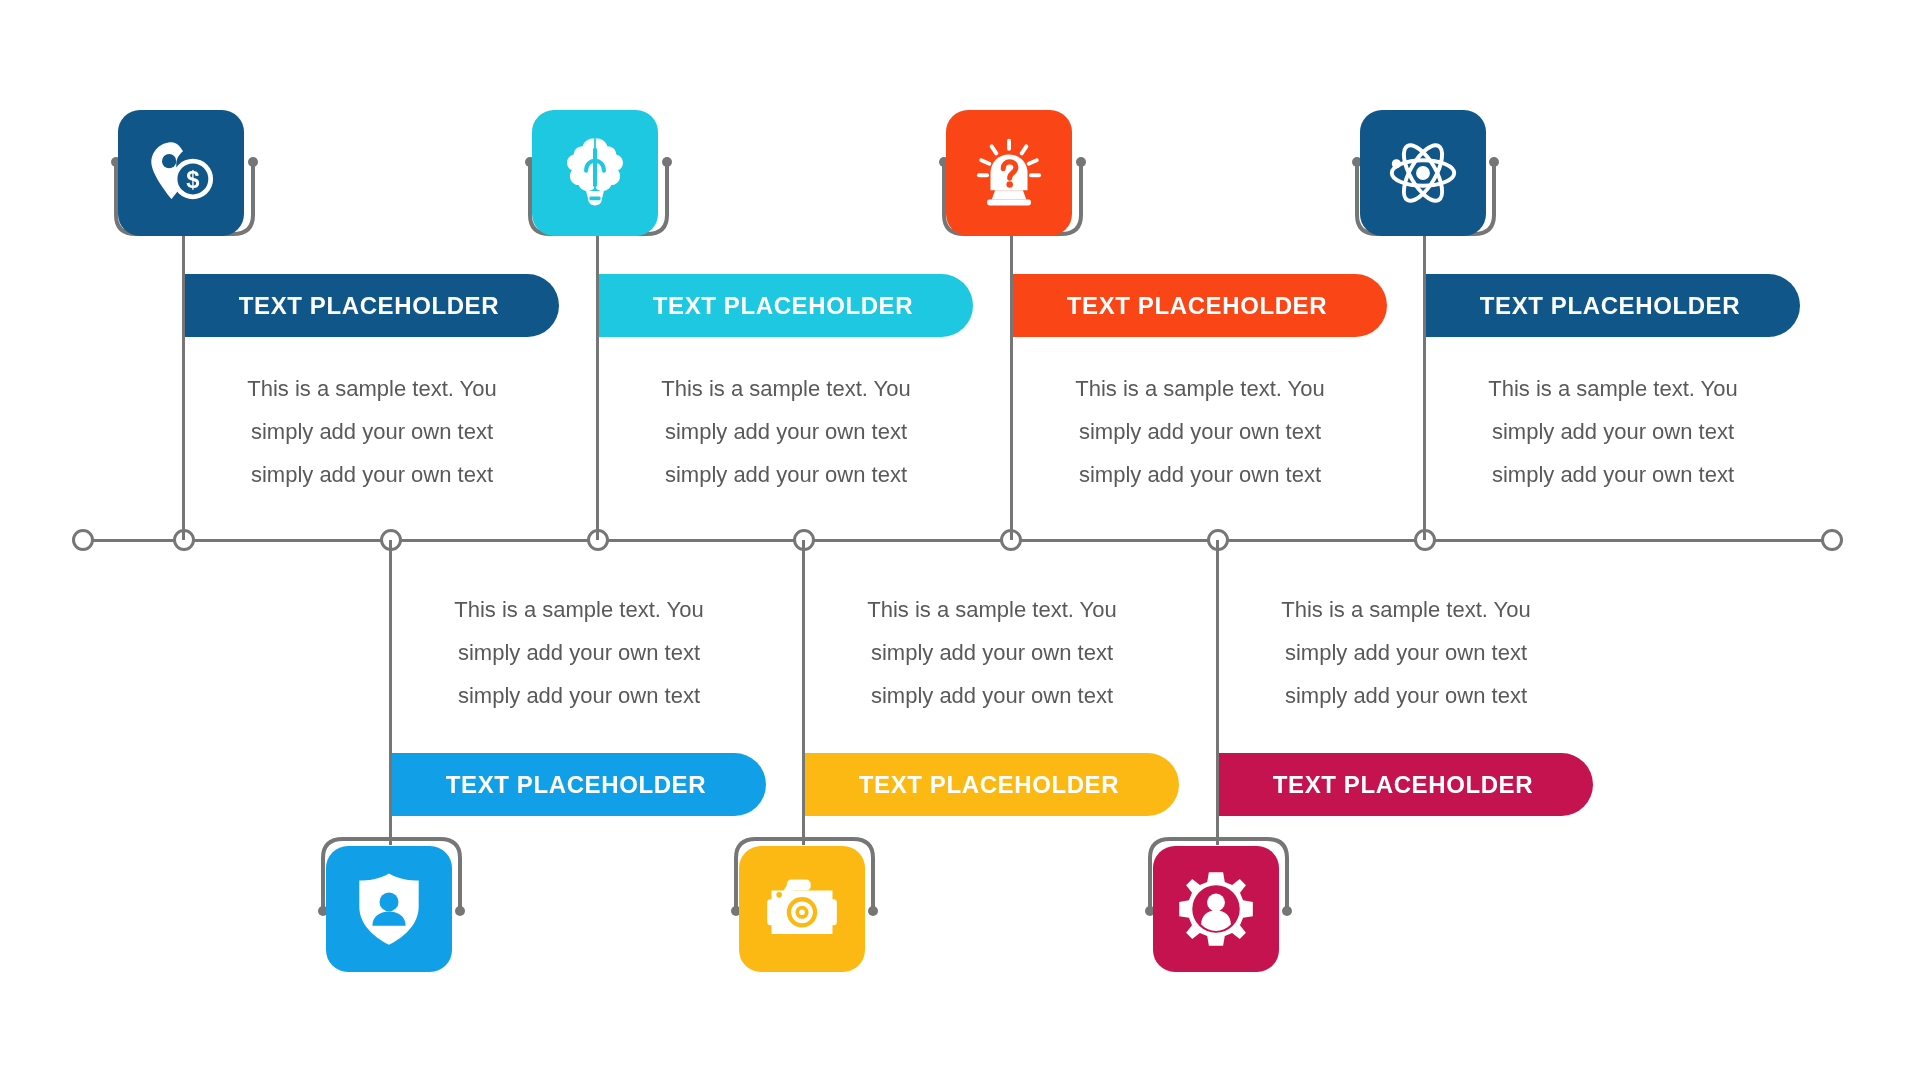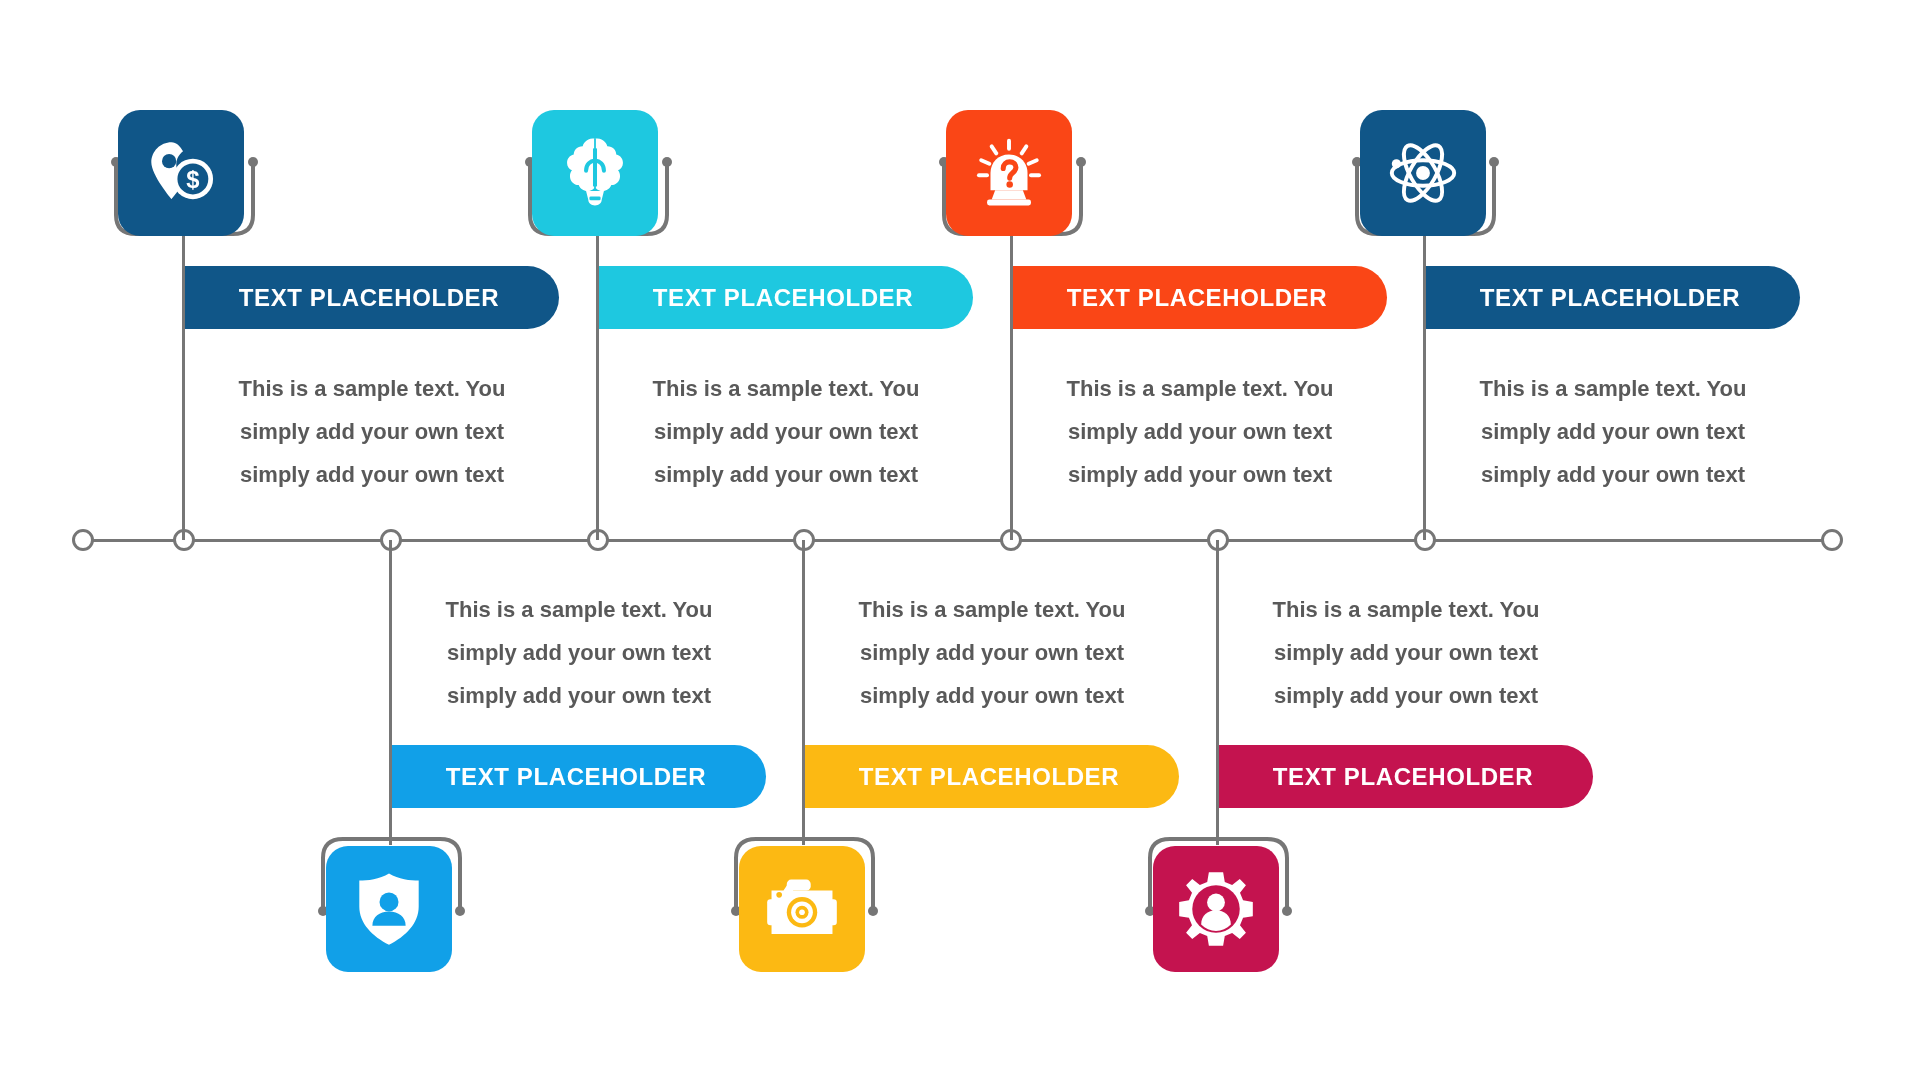--- a/index.html
+++ b/index.html
@@ -45,41 +45,41 @@
   }
   .icon-tile svg { display: block; }
 
   
   .label-bar {
     position: absolute;
     height: 63px;
     border-radius: 0 32px 32px 0;
     display: flex;
     align-items: center;
+    margin-top: 8px;
   }
   .label-bar span {
     color: #ffffff;
     font-size: 24px;
     font-weight: bold;
     letter-spacing: 0.6px;
     white-space: nowrap;
     width: 100%;
     text-align: center;
     padding-right: 6px;
   }
 
   
   .body-text {
     position: absolute;
     color: #595959;
     font-size: 22px;
     line-height: 43px;
     text-align: center;
     white-space: nowrap;
-    font-weight: bold;
   }
   .body-text div { }
 </style>
 </head>
 <body>
 
 <div id="stage">
 
   <div class="axis-line" style="left:83px; top:539px; width:1750px;"></div>
 

